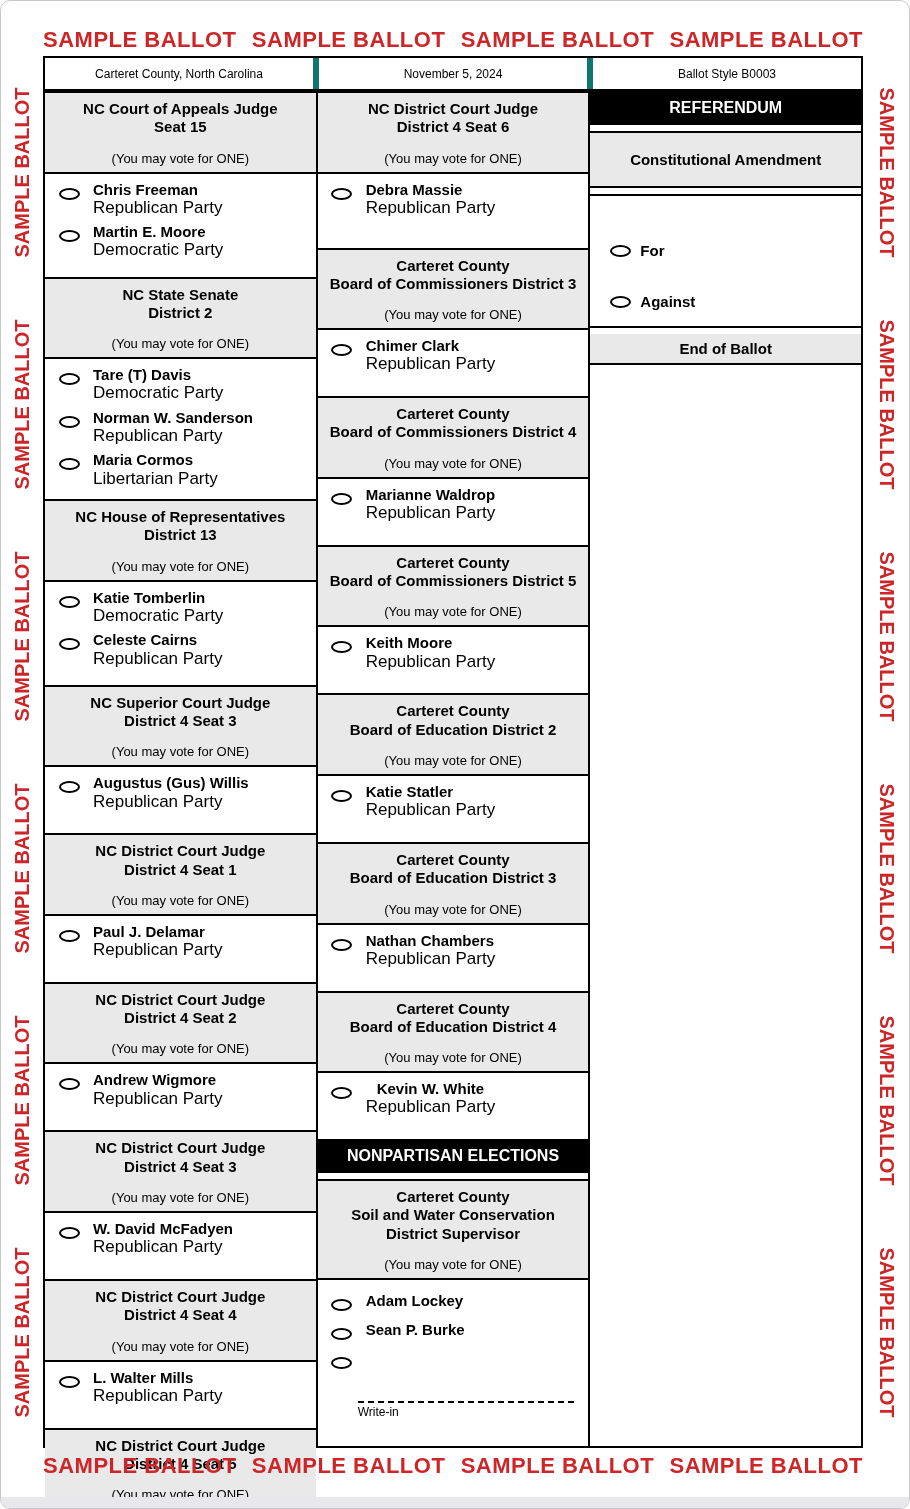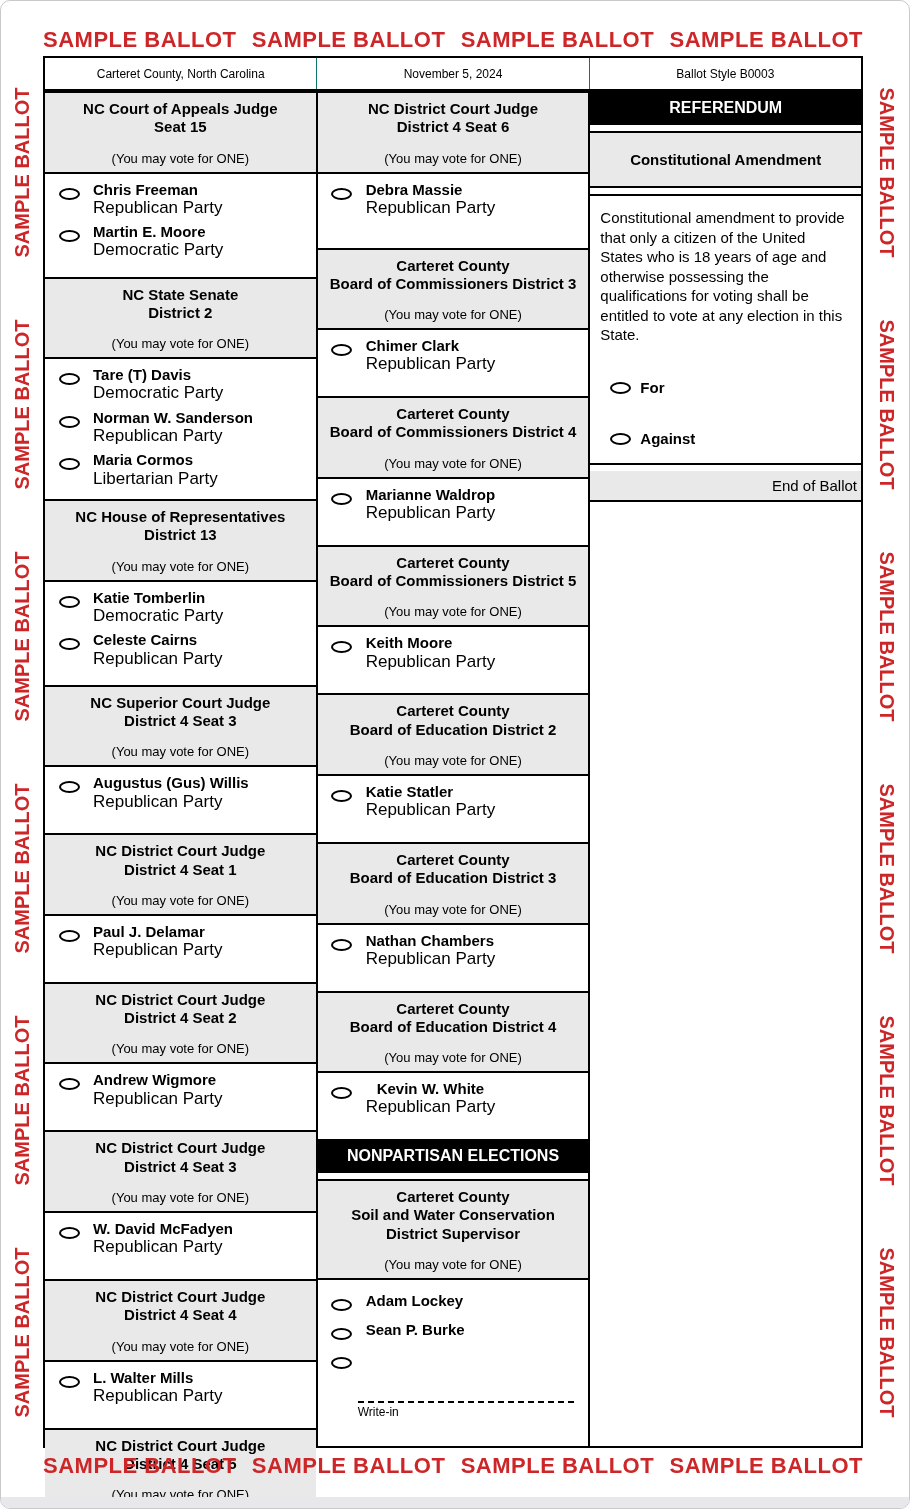--- a/index.html
+++ b/index.html
@@ -21,21 +21,21 @@
   .side .cell { flex:1; display:flex; align-items:center; justify-content:center; overflow:visible; }
   .side .cell span { color:#cd2629; font-weight:bold; font-size:20px; white-space:nowrap; }
   .side.left .cell span { transform:rotate(-90deg); }
   .side.right .cell span { transform:rotate(90deg); }
 
   
   .ballot { position:absolute; left:42px; top:55px; width:820px; height:1392px;
     border:2px solid #000; display:flex; flex-direction:column; background:#fff; }
   .info-row { display:flex; height:33px; border-bottom:2px solid #000; flex:none; }
   .info-cell { flex:1; display:flex; align-items:center; justify-content:center;
-    font-size:12px; border-right:1px solid #0f766e; }
+    font-size:12px; border-right:6px solid #0f766e; }
   .info-cell:last-child { border-right:none; }
   .cols { flex:1; display:flex; min-height:0; }
   .col { flex:1; display:flex; flex-direction:column; border-right:2px solid #000; min-width:0; }
   .col:last-child { border-right:none; }
 
   .gap { height:6px; flex:none; }
   .contest { flex:none; display:flex; flex-direction:column; }
   .contest.grow { flex:1; }
   .contest-header { background:#e9e9e9; border-top:2px solid #000; border-bottom:2px solid #000;
     text-align:center; padding:7px 5px 6px; }
@@ -55,22 +55,22 @@
   .black-bar { flex:none; background:#000; color:#fff; font-weight:bold; font-size:16px;
     text-align:center; padding:8px 4px; }
 
   .measure-title-box { flex:none; background:#e9e9e9; border-top:2px solid #000; border-bottom:2px solid #000;
     text-align:center; font-weight:bold; font-size:15px; padding:18px 21px; }
   .measure-body { flex:none; border-top:2px solid #000; border-bottom:2px solid #000; padding:12px 10px 16px; }
   .measure-text { font-size:15px; line-height:1.3; }
   .opt-row { display:flex; margin-top:32px; }
   .opt-row .oval-cell { width:40px; padding-top:5px; }
   .opt-label { font-size:15px; font-weight:bold; padding-top:2px; }
-  .end-bar { flex:none; background:#e9e9e9; border-bottom:2px solid #000; text-align:right;
-    font-weight:normal; font-size:15px; padding:6px 4px; }
+  .end-bar { flex:none; background:#e9e9e9; border-bottom:2px solid #000; text-align:center;
+    font-weight:bold; font-size:15px; padding:6px 4px; }
   .filler { flex:1; }
 </style>
 </head>
 <body>
 
 <div class="page">
   <div class="banner top" id="banner-top">
       <span>SAMPLE BALLOT</span>
       <span>SAMPLE BALLOT</span>
       <span>SAMPLE BALLOT</span>
@@ -504,21 +504,20 @@
               </div>
             </div>
           </div>
         </div>
         <div class="col">
           <div class="black-bar">REFERENDUM</div>
           <div class="gap"></div>
           <div class="measure-title-box">Constitutional Amendment</div>
           <div class="gap"></div>
           <div class="measure-body">
-            <div class="measure-text">Constitutional amendment to provide that only a citizen of the United States who is 18 years of age and otherwise possessing the qualifications for voting shall be entitled to vote at any election in this State.</div>
             <div class="opt-row">
               <div class="oval-cell">
                 <div class="oval"></div>
               </div>
               <div class="opt-label">For</div>
             </div>
             <div class="opt-row">
               <div class="oval-cell">
                 <div class="oval"></div>
               </div>

